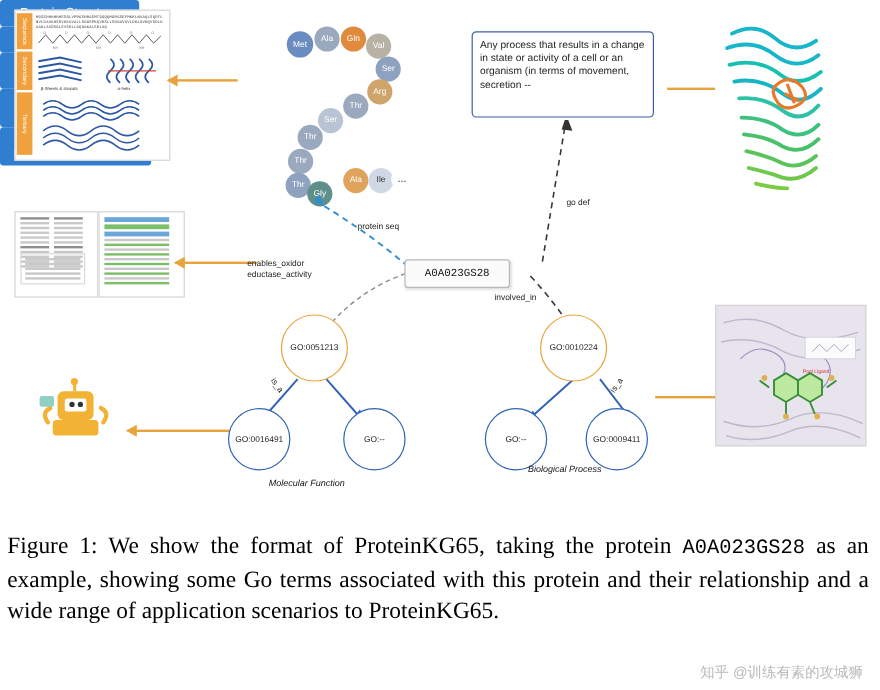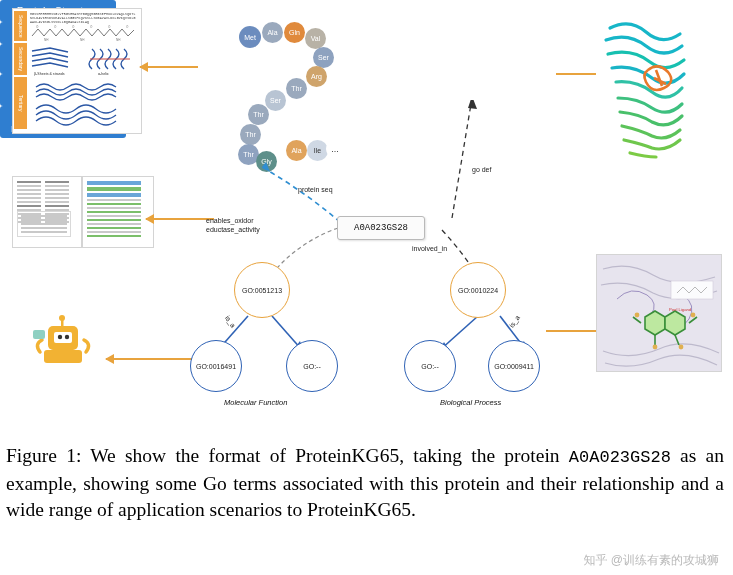--- a/index.html
+++ b/index.html
@@ -352,20 +352,21 @@
     <div class="res" style="left:265px; top:90px; width:21px; height:21px; background:#b8c4d3;">Ser</div>
     <div class="res" style="left:248px; top:104px; width:21px; height:21px; background:#9aa9bd;">Thr</div>
     <div class="res" style="left:240px; top:124px; width:21px; height:21px; background:#9aa9bd;">Thr</div>
     <div class="res" style="left:238px; top:144px; width:21px; height:21px; background:#8ea2bf;">Thr</div>
     <div class="res" style="left:256px; top:151px; width:21px; height:21px; background:#5e8f8a;">Gly</div>
     <div class="res" style="left:286px; top:140px; width:21px; height:21px; background:#e0a35c;">Ala</div>
     <div class="res" style="left:307px; top:140px; width:21px; height:21px; background:#cfd8e4; color:#333;">Ile</div>
     <div class="res" style="left:326px; top:140px; width:18px; height:18px; background:#ffffff; color:#333; font-size:9px;">...</div>
   </div>
 
+  <div class="textbox" style="left:393px; top:26px; width:152px; height:72px;">Any process that results in a change in state or activity of a cell or an organism (in terms of movement, secretion --</div>
 
   <div class="arrow" style="left:556px; top:73px; width:60px;"></div>
 
   <div class="panel" style="left:596px; top:8px; width:124px; height:160px; border:none;">
     <svg width="124" height="160">
       <g fill="none" stroke-width="3.2" stroke-linecap="round">
         <path d="M14 20 q20 -10 36 4 q16 14 34 2" stroke="#17b6c8"></path>
         <path d="M10 32 q22 -8 40 6 q18 14 36 0" stroke="#17b6c8"></path>
         <path d="M12 46 q24 -6 42 8 q16 12 34 -2" stroke="#17c0b0"></path>
         <path d="M16 60 q22 -4 40 10 q16 12 32 -4" stroke="#19b4c6"></path>
@@ -422,21 +423,21 @@
   <div class="edge-label" style="left:508px; top:318px; transform:rotate(-55deg);">is_a</div>
 
   <div class="go orange" style="left:234px; top:262px; width:56px; height:56px;">GO:0051213</div>
   <div class="go blue" style="left:190px; top:340px; width:52px; height:52px;">GO:0016491</div>
   <div class="go blue" style="left:286px; top:340px; width:52px; height:52px;">GO:--</div>
   <div class="sub-caption" style="left:224px; top:398px;">Molecular Function</div>
 
   <div class="go orange" style="left:450px; top:262px; width:56px; height:56px;">GO:0010224</div>
   <div class="go blue" style="left:404px; top:340px; width:52px; height:52px;">GO:--</div>
   <div class="go blue" style="left:488px; top:340px; width:52px; height:52px;">GO:0009411</div>
-  <div class="sub-caption" style="left:440px; top:398px;">Biological Process</div>
+  <div class="sub-caption" style="left:440px; top:386px;">Biological Process</div>
 
   <div class="arrow" style="left:546px; top:330px; width:58px;"></div>
 
   <div class="panel" style="left:596px; top:254px; width:124px; height:116px; background:#e9e6ef;">
     <svg width="124" height="116">
       <rect width="124" height="116" fill="#e7e4ee"></rect>
       <g stroke="#bdb9cc" stroke-width="1.2" fill="none">
         <path d="M6 14 q26 -8 50 6 q24 14 62 2"></path>
         <path d="M4 30 q28 -6 52 8 q24 12 64 -2"></path>
         <path d="M6 96 q28 10 56 -2 q26 -12 60 4"></path>

